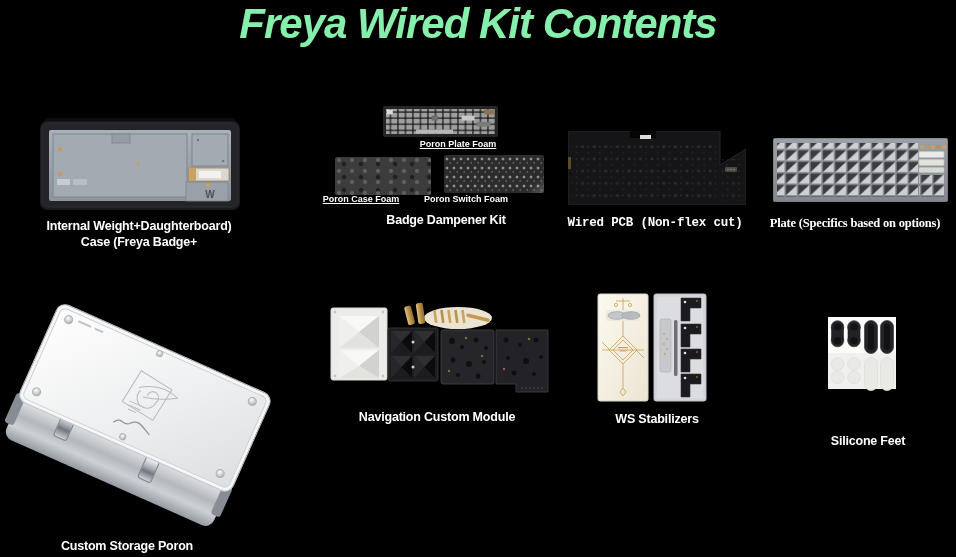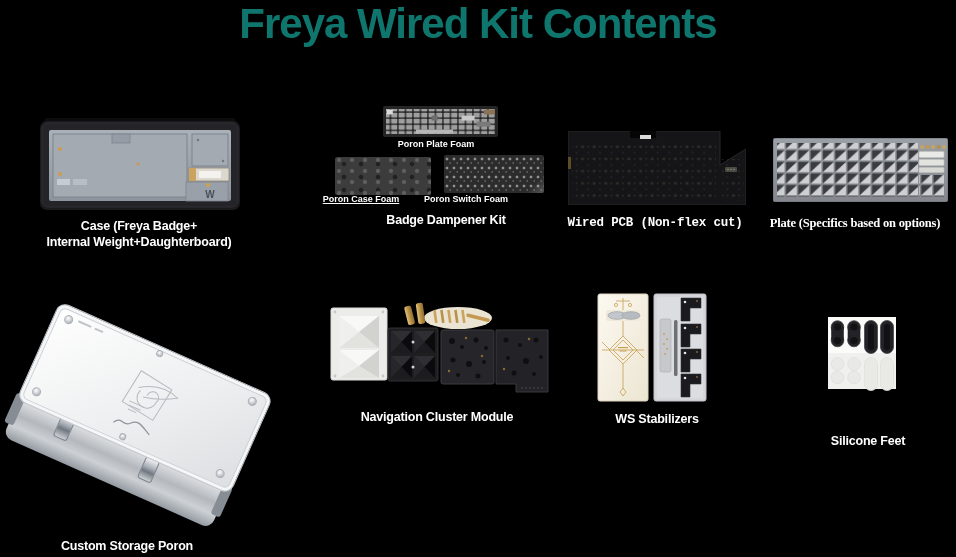--- a/index.html
+++ b/index.html
@@ -2,30 +2,30 @@
 <html><head>
 <meta charset="utf-8">
 <style>
   html,body { margin:0; padding:0; }
   body {
     width:956px; height:557px; background:#000; overflow:hidden; position:relative;
     font-family:"Liberation Sans", sans-serif;
   }
   .title {
     position:absolute; top:0; left:478px; transform:translateX(-50%);
-    margin:0; font-size:42px; font-weight:700; color:#0f766e; letter-spacing:-1px; white-space:nowrap;
+    margin:0; font-size:42px; font-weight:700; color:#86efac; letter-spacing:-1px; white-space:nowrap;font-style:italic;
   }
   .img { position:absolute; }
   .lbl {
     position:absolute; color:#fff; font-size:12.5px; font-weight:700;
     transform:translateX(-50%); white-space:nowrap; text-align:center; letter-spacing:-0.2px;
   }
   .sub-lbl { font-size:9px; letter-spacing:0; }
   .case-lbl   { left:139px; top:219px; line-height:15.5px; }
-  .pplate-lbl { left:436px; top:139px; }
+  .pplate-lbl { left:458px; top:139px;text-decoration:underline; }
   .pcase-lbl  { left:361px; top:194px;text-decoration:underline; }
   .pswitch-lbl{ left:466px; top:194px; }
   .poron-lbl  { left:446px; top:213px; }
   .pcb-lbl    { left:655px; top:216px;font-family:Liberation Mono, monospace; }
   .plate-lbl  { left:855px; top:216px;font-family:Liberation Serif, serif; }
   .nav-lbl    { left:437px; top:410px; }
   .ws-lbl     { left:657px; top:412px;text-align:right; }
   .feet-lbl   { left:868px; top:434px; }
   .storage-lbl{ left:127px; top:539px; }
 
@@ -103,22 +103,22 @@
       <circle cx="168" cy="67" r="2" fill="#d2a24b"></circle>
       <text x="170" y="80" font-size="10" font-weight="bold" fill="#4a5058" text-anchor="middle" font-family="Liberation Sans, sans-serif">W</text>
       <circle cx="20" cy="31" r="2" fill="#cf9a4e"></circle>
       <circle cx="20" cy="56" r="2" fill="#cf9a4e"></circle>
       <circle cx="98" cy="46" r="1.6" fill="#cf9a4e"></circle>
       <rect x="17" y="61" width="13" height="6" fill="#c7ccd2"></rect>
       <rect x="33" y="61" width="14" height="6" fill="#b8bec5"></rect>
     </svg>
   </div>
   <div class="lbl case-lbl">
+    <div>Internal Weight+Daughterboard)</div>
     <div>Case (Freya Badge+</div>
-    <div>Internal Weight+Daughterboard)</div>
   </div>
 
   <div class="img pplate-img">
     <svg width="115" height="31" viewBox="0 0 115 31">
       <defs>
         <pattern id="pfk" width="7.5" height="6.1" patternUnits="userSpaceOnUse">
           <rect x="0.6" y="0.6" width="6.2" height="4.8" rx="0.8" fill="#9e9e9e"></rect>
         </pattern>
       </defs>
       <rect width="115" height="31" rx="2" fill="#252525"></rect>
@@ -328,21 +328,21 @@
           <circle cx="26" cy="58" r="0.9"></circle>
             <circle cx="30" cy="58" r="0.9"></circle>
             <circle cx="34" cy="58" r="0.9"></circle>
           <circle cx="38" cy="58" r="0.9"></circle>
             <circle cx="42" cy="58" r="0.9"></circle>
             <circle cx="46" cy="58" r="0.9"></circle>
         </g>
       </g>
     </svg>
   </div>
-  <div class="lbl nav-lbl">Navigation Cluster Module</div>
+  <div class="lbl nav-lbl">Navigation Custom Module</div>
 
   <div class="img ws-img">
     <svg width="114" height="112" viewBox="0 0 114 112">
       <defs>
         <linearGradient id="wsbox" x1="0" y1="0" x2="1" y2="1">
           <stop offset="0" stop-color="#fcf9f1"></stop>
             <stop offset="1" stop-color="#ece5d2"></stop>
         </linearGradient>
       </defs>
 

